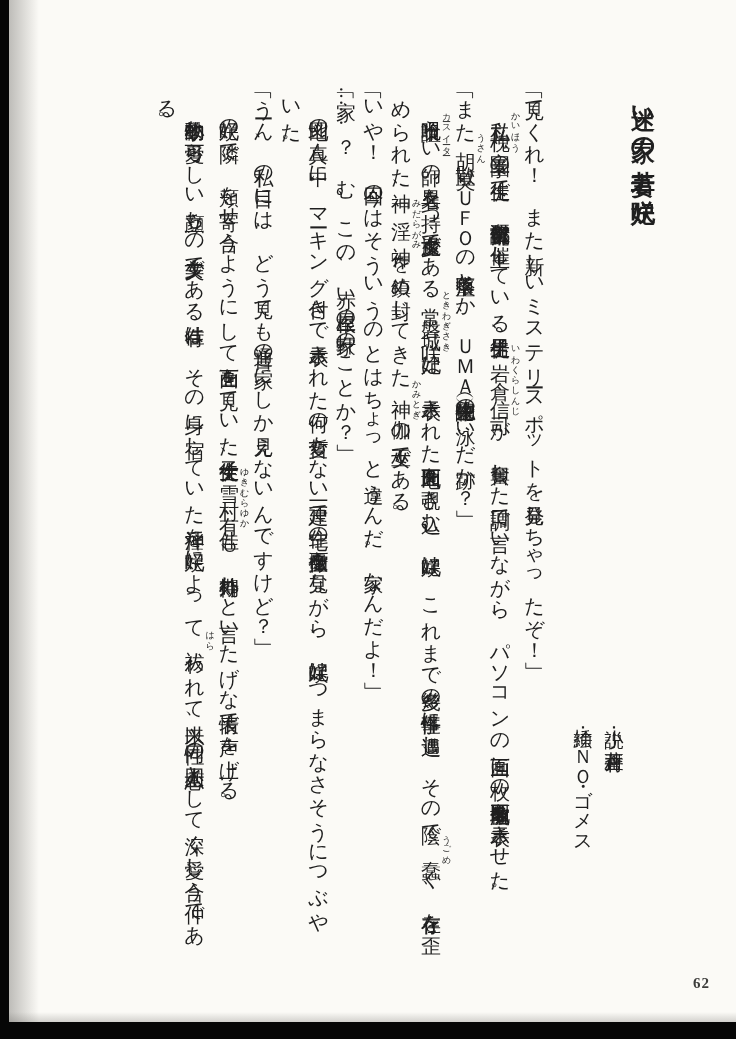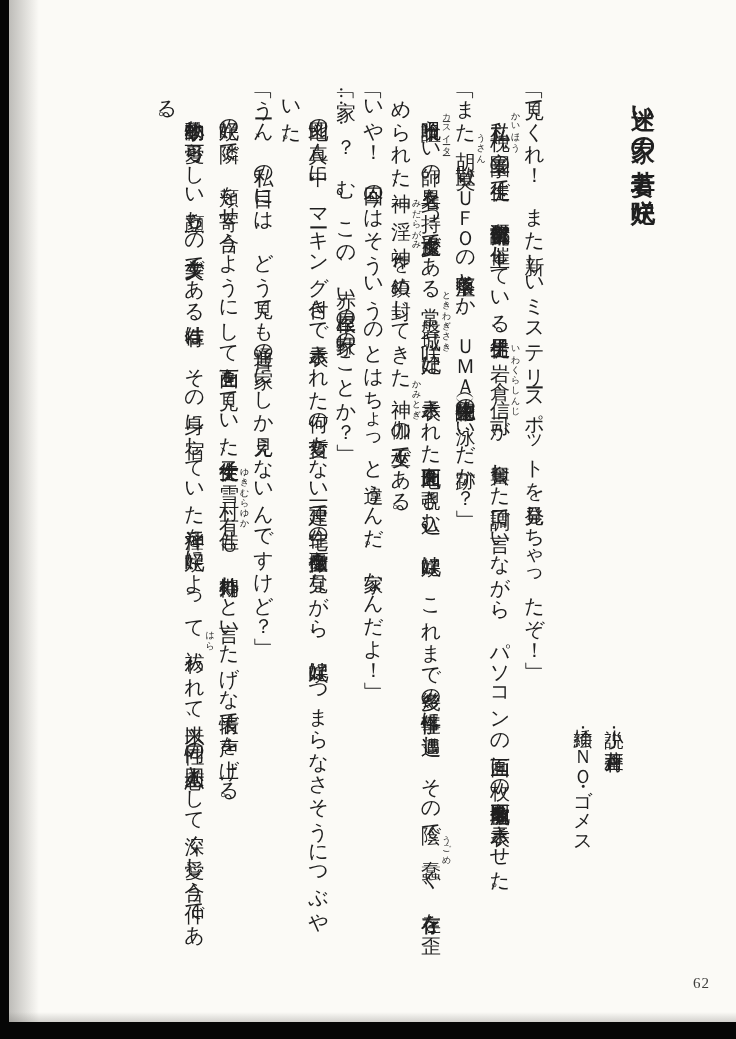--- a/index.html
+++ b/index.html
@@ -37,21 +37,21 @@
   .main-text {
     position:absolute; top:86px; left:89px; width:450px; height:858px;
     font-size:20px; line-height:27.5px;
   }
   .para { margin:0; }
   .para.indent { text-indent:20px; }
   ruby { ruby-position:over; }
   rt { font-size:9px; letter-spacing:0; font-weight:400; }
   .page-number {
     position:absolute; left:684px; top:975px;
-    font-size:15px; color:#3d3d3b; letter-spacing:1px;
+    font-size:15px; color:#3d3d3b; letter-spacing:1px;font-weight:bold;
   }
 </style>
 </head>
 <body>
 
 <div class="frame">
   <div class="page">
     <div class="gutter-shadow"></div>
     <div class="bottom-shade"></div>
 

